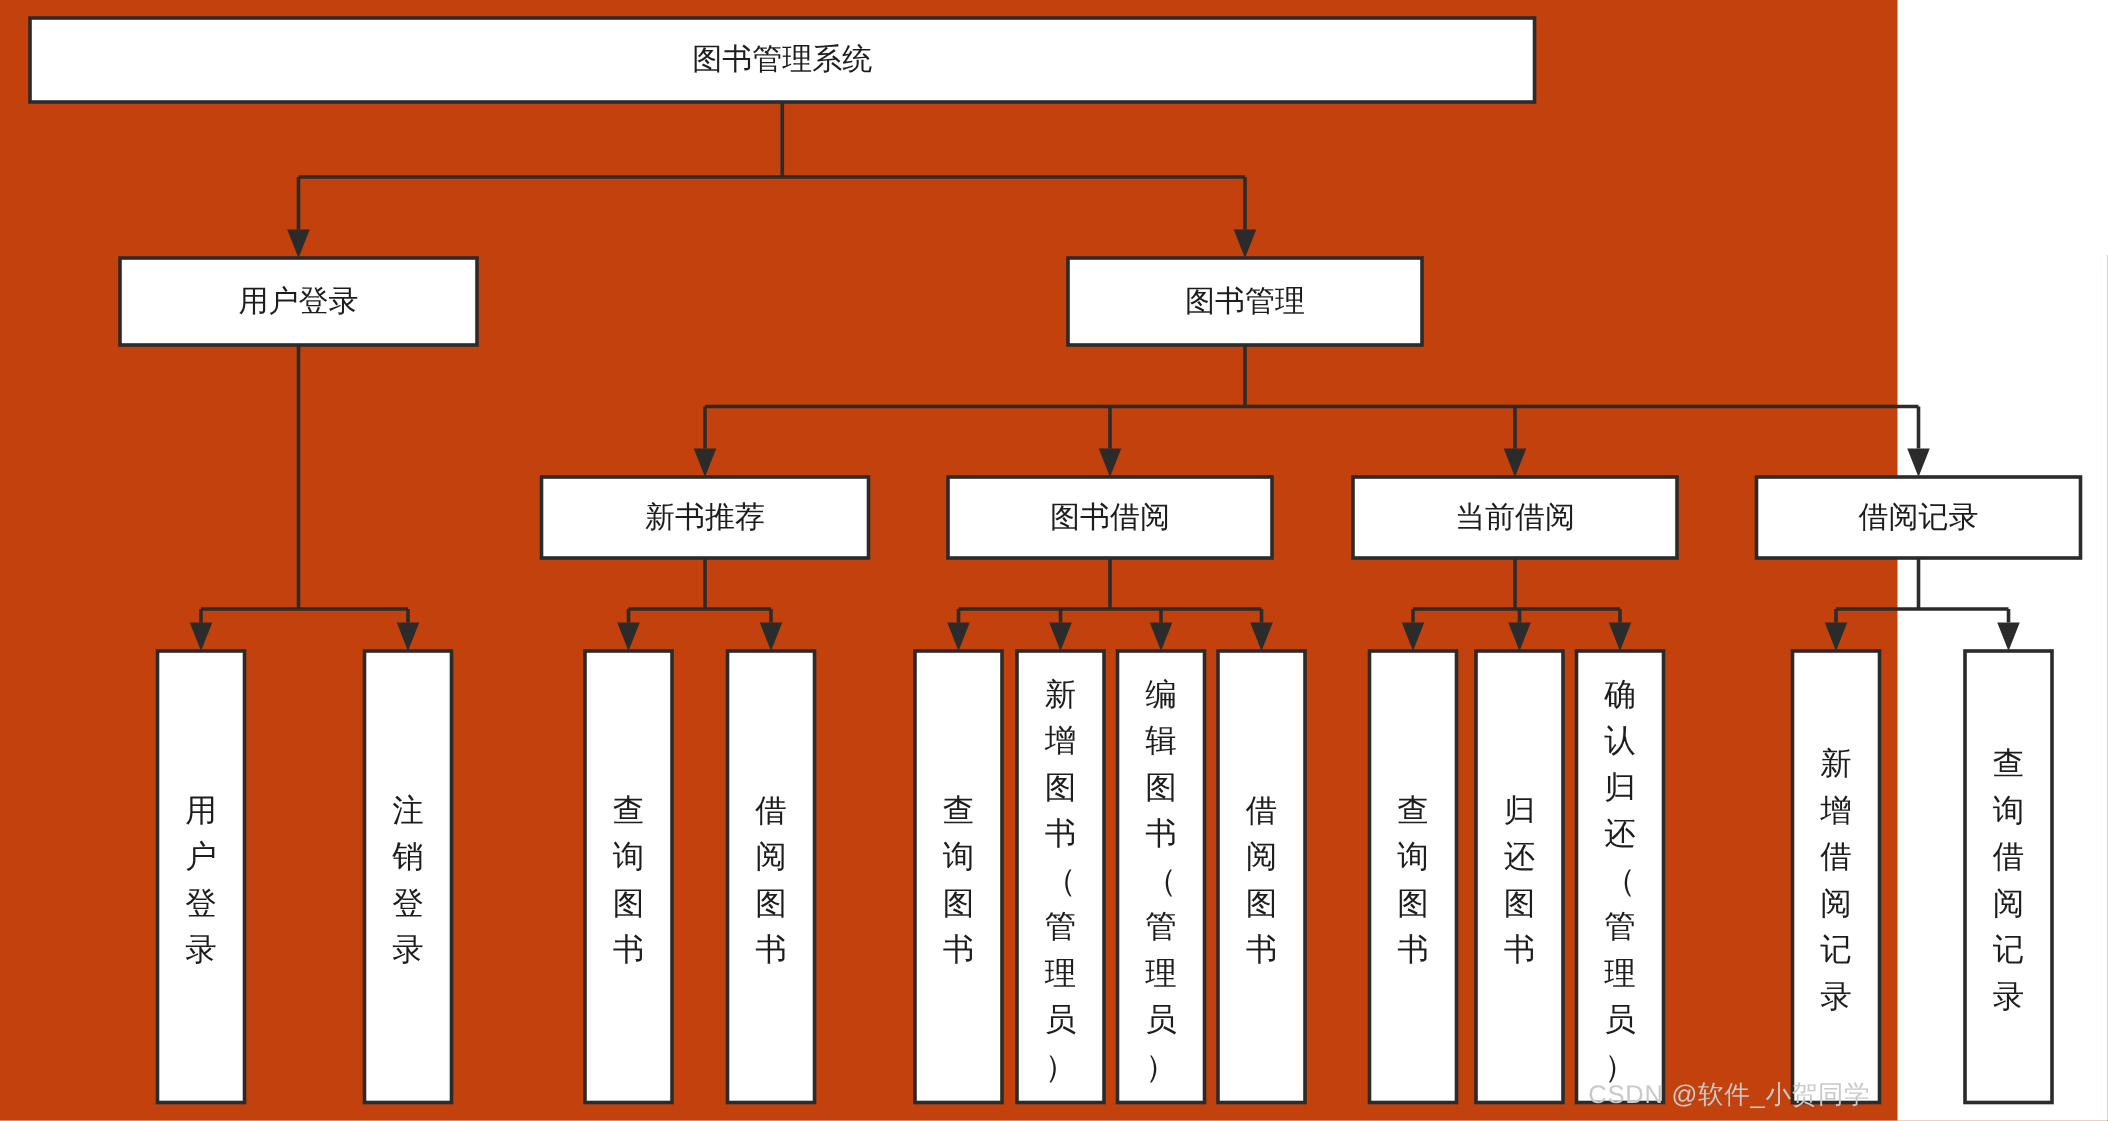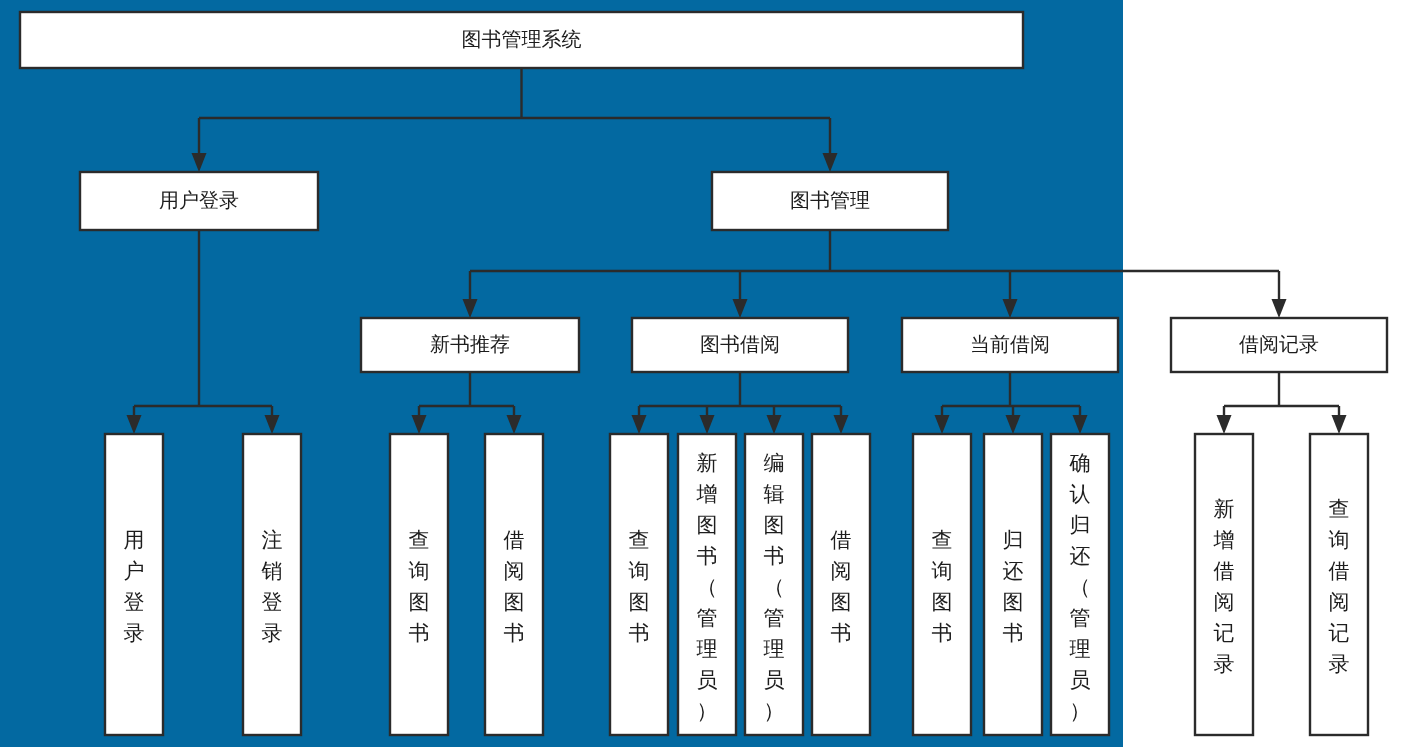--- a/index.html
+++ b/index.html
@@ -8,23 +8,23 @@
     background: #ffffff;
   }
   body {
     width: 1405px;
     height: 747px;
     overflow: hidden;
     font-family: "Liberation Sans", "DejaVu Sans", sans-serif;
   }
   #diagram-root {
     position: relative;
-    width: 1123px;
+    width: 1265px;
     height: 747px;
-    background: #0369a1;
+    background: #c2410c;
   }
   svg#tree-svg {
     position: absolute;
     top: 0;
     left: 0;
     width: 1405px;
     height: 747px;
     display: block;
   }
   .node-box {
@@ -204,14 +204,15 @@
           <rect x="1195" y="434" width="58" height="301" class="node-box"></rect>
           <text x="1224" class="node-label-v"><tspan x="1224" y="516.3">新</tspan><tspan x="1224" y="547.3">增</tspan><tspan x="1224" y="578.3">借</tspan><tspan x="1224" y="609.3">阅</tspan><tspan x="1224" y="640.3">记</tspan><tspan x="1224" y="671.3">录</tspan></text>
         </g>
         <g>
           <rect x="1310" y="434" width="58" height="301" class="node-box"></rect>
           <text x="1339" class="node-label-v"><tspan x="1339" y="516.3">查</tspan><tspan x="1339" y="547.3">询</tspan><tspan x="1339" y="578.3">借</tspan><tspan x="1339" y="609.3">阅</tspan><tspan x="1339" y="640.3">记</tspan><tspan x="1339" y="671.3">录</tspan></text>
         </g>
       </g>
   </svg>
 
+  <div class="watermark">CSDN @软件_小贺同学</div>
 
 </div>
 
 </body></html>

